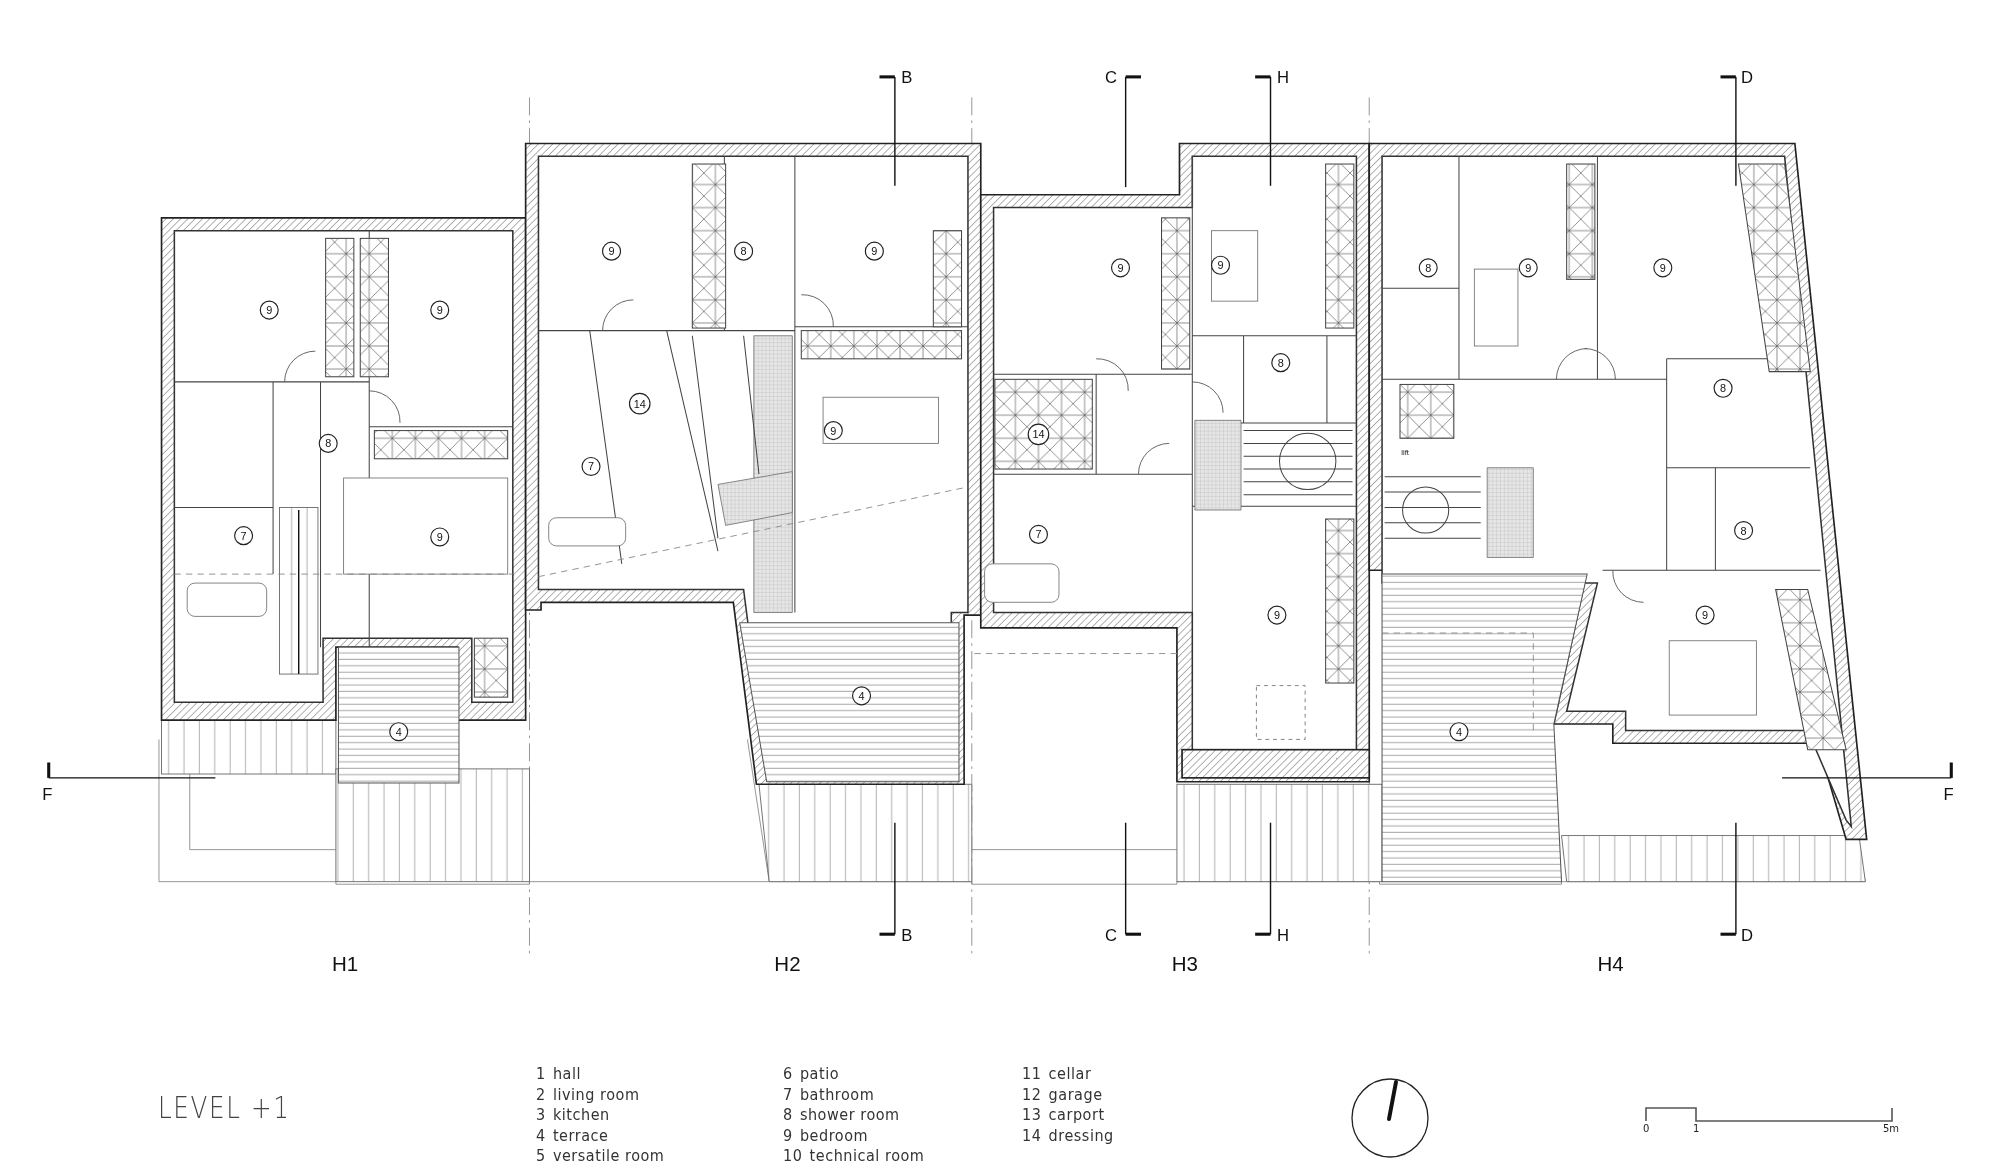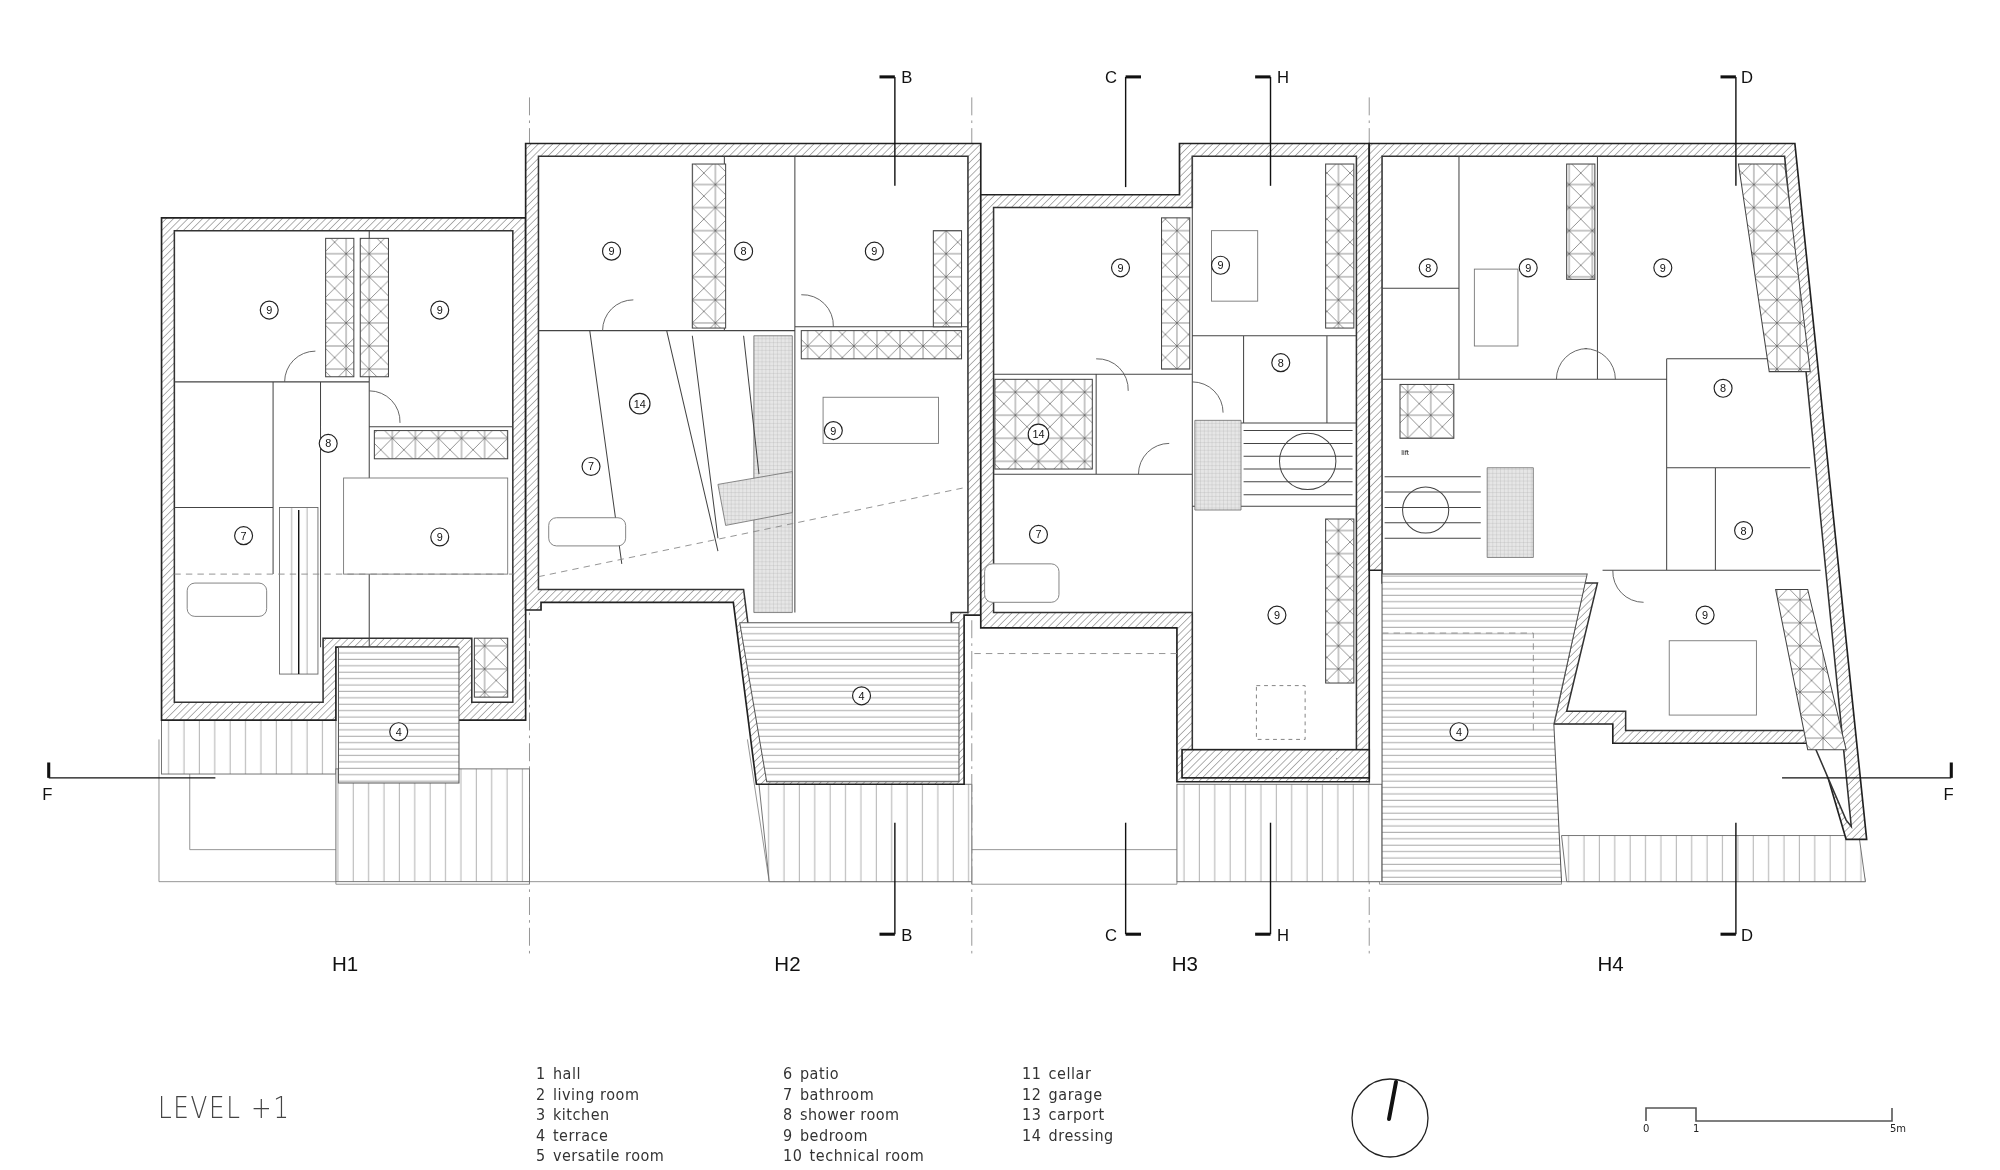--- a/index.html
+++ b/index.html
@@ -349,14 +349,14 @@
   <ellipse cx="40" cy="41" rx="38" ry="39" fill="none" stroke="#222" stroke-width="1.3"></ellipse>
   <line x1="39" y1="42" x2="46" y2="5" stroke="#111" stroke-width="4" stroke-linecap="round"></line>
 </svg>
 
 <div id="scalebar">
   <svg width="270" height="20" viewBox="0 0 270 20" style="position:absolute;left:0;top:0;">
     <path d="M6 16 V3 H56 V16 H252 V3" fill="none" stroke="#555" stroke-width="1.6"></path>
   </svg>
   <span class="scale-label" style="left:3px;">0</span>
   <span class="scale-label" style="left:53px;">1</span>
-  <span class="scale-label" style="left:250px;">5m</span>
+  <span class="scale-label" style="left:243px;">5m</span>
 </div>
 
 </body></html>

